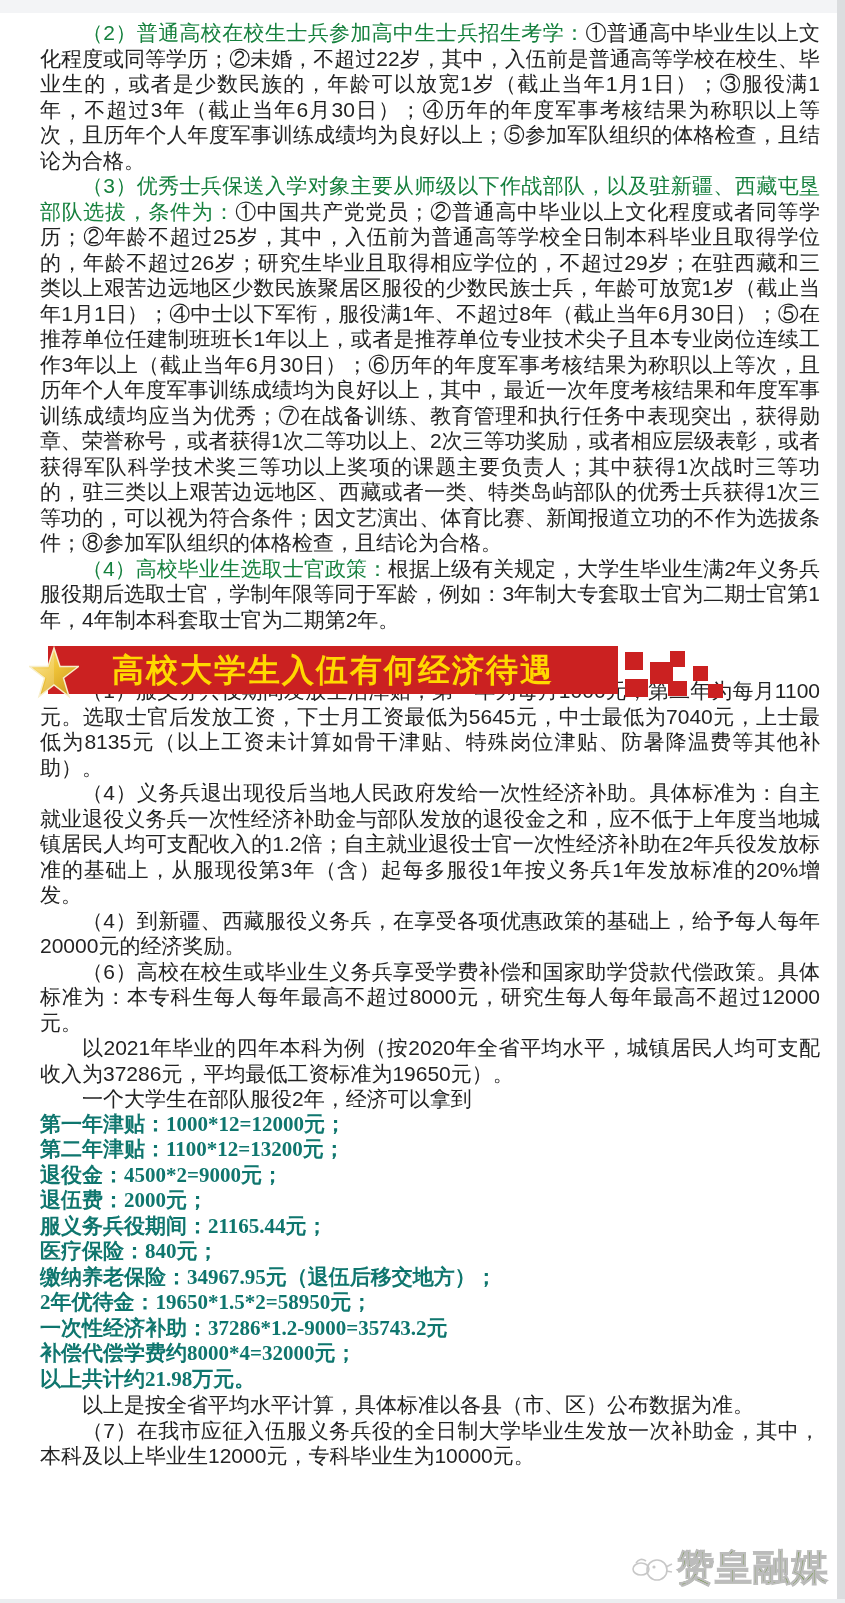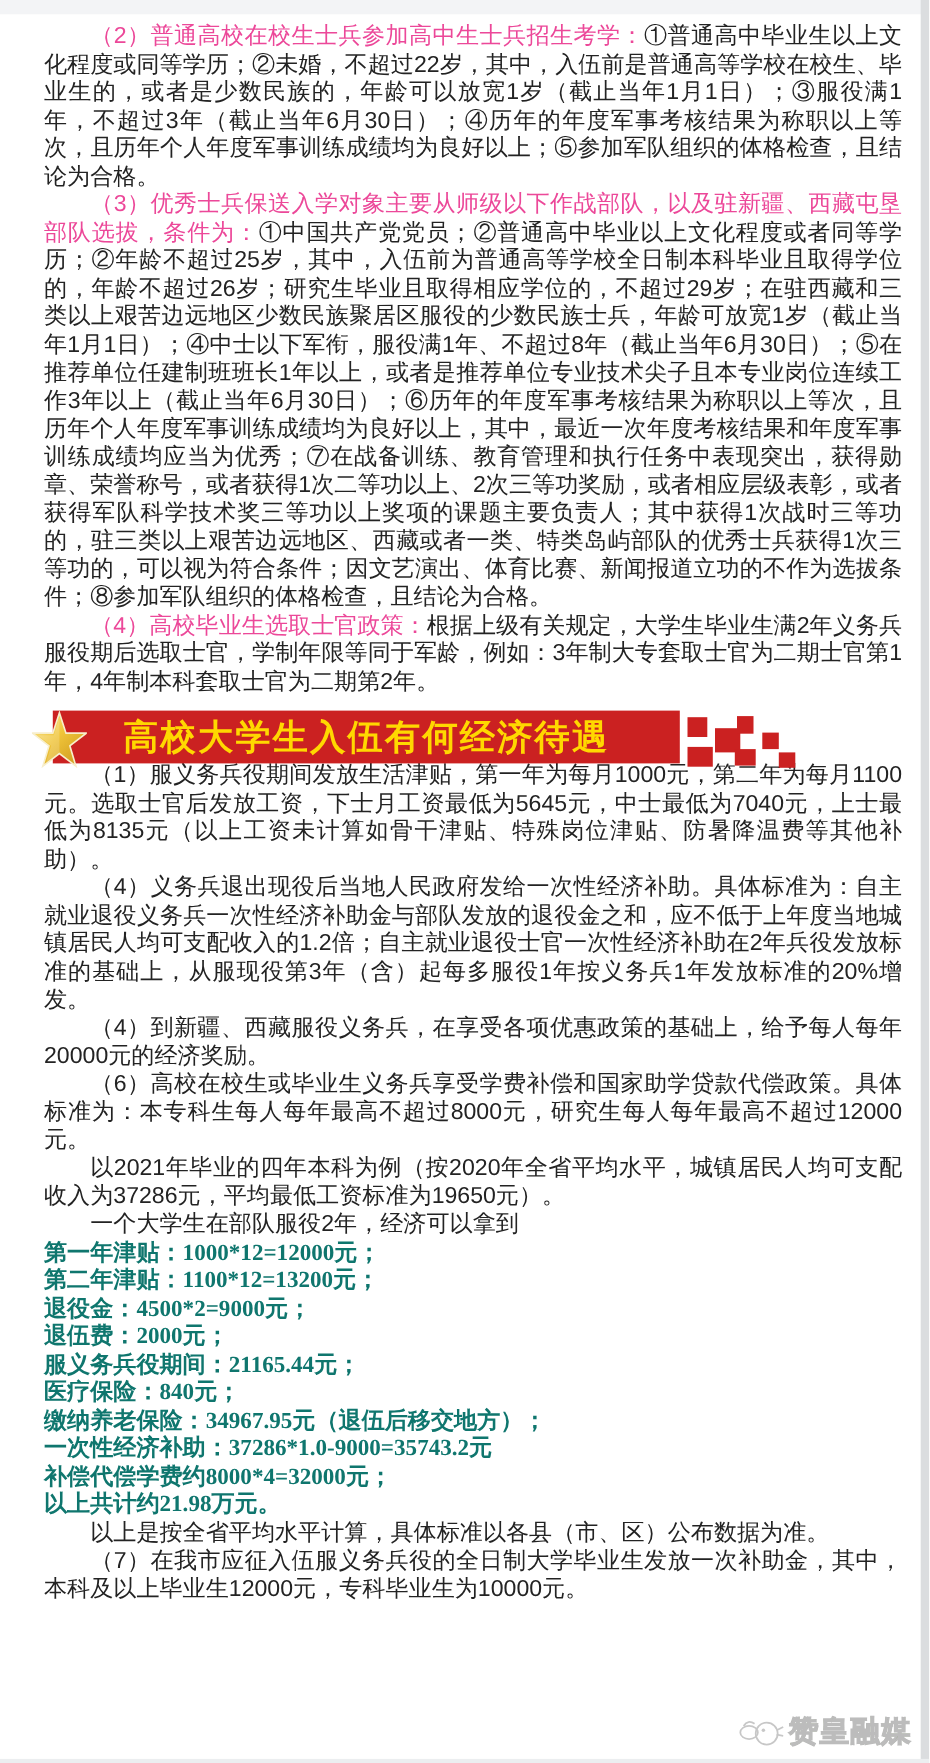--- a/index.html
+++ b/index.html
@@ -6,39 +6,39 @@
   body{width:845px;height:1603px;overflow:hidden;background:#ffffff;
        font-family:"Liberation Sans", sans-serif;}
   .page{position:relative;width:845px;height:1603px;background:#ffffff;overflow:hidden;}
   .edge-top{position:absolute;left:0;top:0;width:845px;height:13px;background:#f3f4f6;}
   .edge-right{position:absolute;right:0;top:0;width:8px;height:1603px;background:#dbdddf;}
   .edge-bottom{position:absolute;left:0;bottom:0;width:845px;height:4px;background:#eceef0;}
 
   .content{position:absolute;left:40px;top:20px;width:780px;color:#232323;
            font-size:21px;line-height:25.5px;text-align:justify;}
   .content p{margin:0;text-indent:2em;}
-  .lead{color:#ec4899;}
+  .lead{color:#15803d;}
 
   
-  .banner-row{position:relative;height:32px;margin:14px 0 14px 0;}
+  .banner-row{position:relative;height:32px;margin:14px 0 0 0;}
   .banner-bar{position:absolute;left:8px;top:0;width:570px;height:48px;background:#cb2121;}
   .banner-title{position:absolute;left:72px;top:0;width:500px;line-height:48px;
                 font-size:32px;font-weight:bold;color:#ffd800;letter-spacing:2px;
                 text-indent:0;white-space:nowrap;}
   .star{position:absolute;left:-11px;top:0px;width:50px;height:54px;}
   .sq{position:absolute;background:#cb2121;}
 
   
   .red-item{font-family:"Liberation Serif", serif;font-weight:bold;color:#0f766e;
             margin-left:36px;text-indent:0 !important;}
 
   
   .watermark{position:absolute;right:16px;bottom:10px;display:flex;align-items:center;
              gap:3px;opacity:0.9;}
-  .watermark-text{font-size:27px;font-weight:bold;color:#4d7c0f;
+  .watermark-text{font-size:37px;font-weight:bold;color:#4d7c0f;
                   -webkit-text-stroke:1px #b5b5b5;letter-spacing:1px;white-space:nowrap;}
 </style>
 </head>
 <body>
 
 <div class="page">
   <div class="edge-top"></div>
   <div class="edge-right"></div>
   <div class="edge-bottom"></div>
 
@@ -82,21 +82,22 @@
     <p>以2021年毕业的四年本科为例（按2020年全省平均水平，城镇居民人均可支配收入为37286元，平均最低工资标准为19650元）。</p>
     <p>一个大学生在部队服役2年，经济可以拿到</p>
 
     <p class="red-item">第一年津贴：1000*12=12000元；</p>
     <p class="red-item">第二年津贴：1100*12=13200元；</p>
     <p class="red-item">退役金：4500*2=9000元；</p>
     <p class="red-item">退伍费：2000元；</p>
     <p class="red-item">服义务兵役期间：21165.44元；</p>
     <p class="red-item">医疗保险：840元；</p>
     <p class="red-item">缴纳养老保险：34967.95元（退伍后移交地方）；</p>
-    <p class="red-item">一次性经济补助：37286*1.0-9000=35743.2元</p>
+    <p class="red-item">2年优待金：19650*1.5*2=58950元；</p>
+    <p class="red-item">一次性经济补助：37286*1.2-9000=35743.2元</p>
     <p class="red-item">补偿代偿学费约8000*4=32000元；</p>
     <p class="red-item">以上共计约21.98万元。</p>
 
     <p>以上是按全省平均水平计算，具体标准以各县（市、区）公布数据为准。</p>
     <p>（7）在我市应征入伍服义务兵役的全日制大学毕业生发放一次补助金，其中，本科及以上毕业生12000元，专科毕业生为10000元。</p>
   </div>
 
   <div class="watermark">
     <svg width="44" height="38" viewBox="0 0 44 38" aria-hidden="true">
       <g fill="none" stroke="#c2c2c2" stroke-width="1.6">

